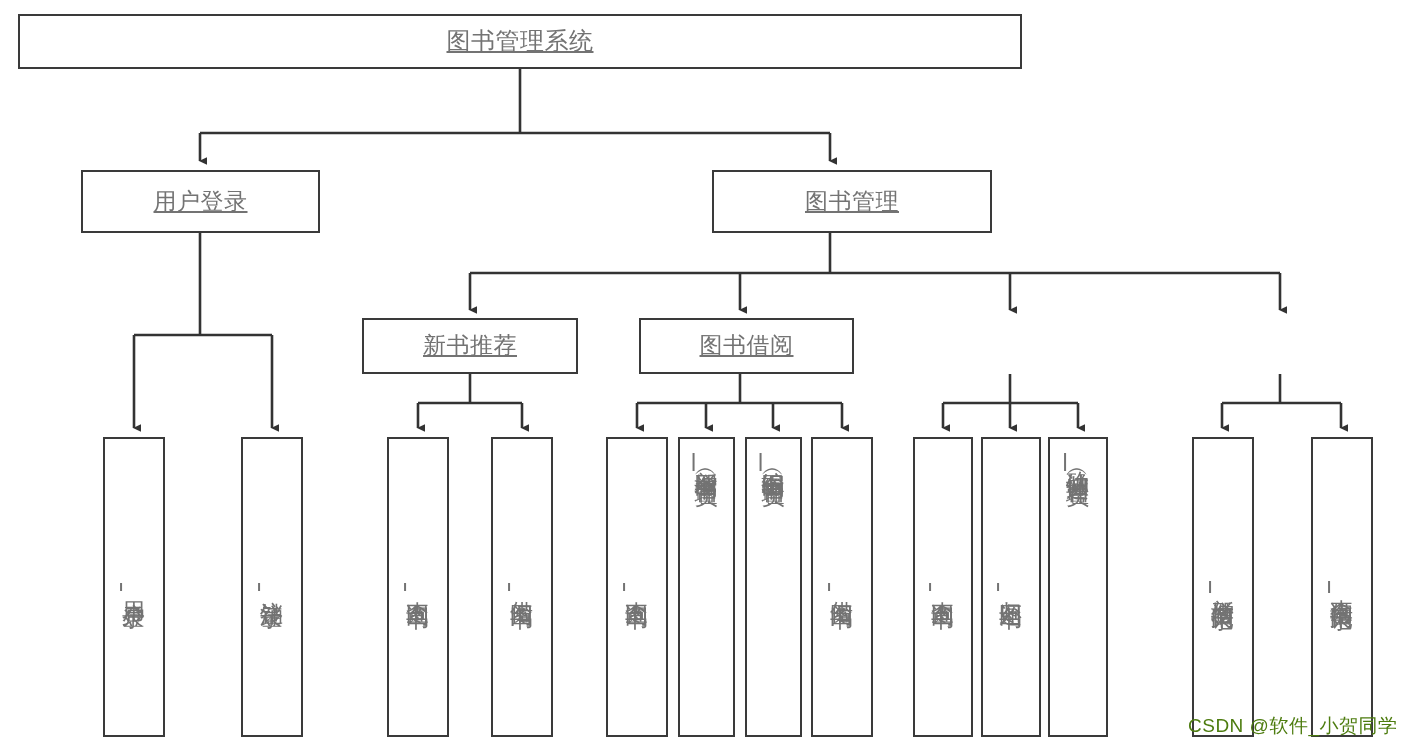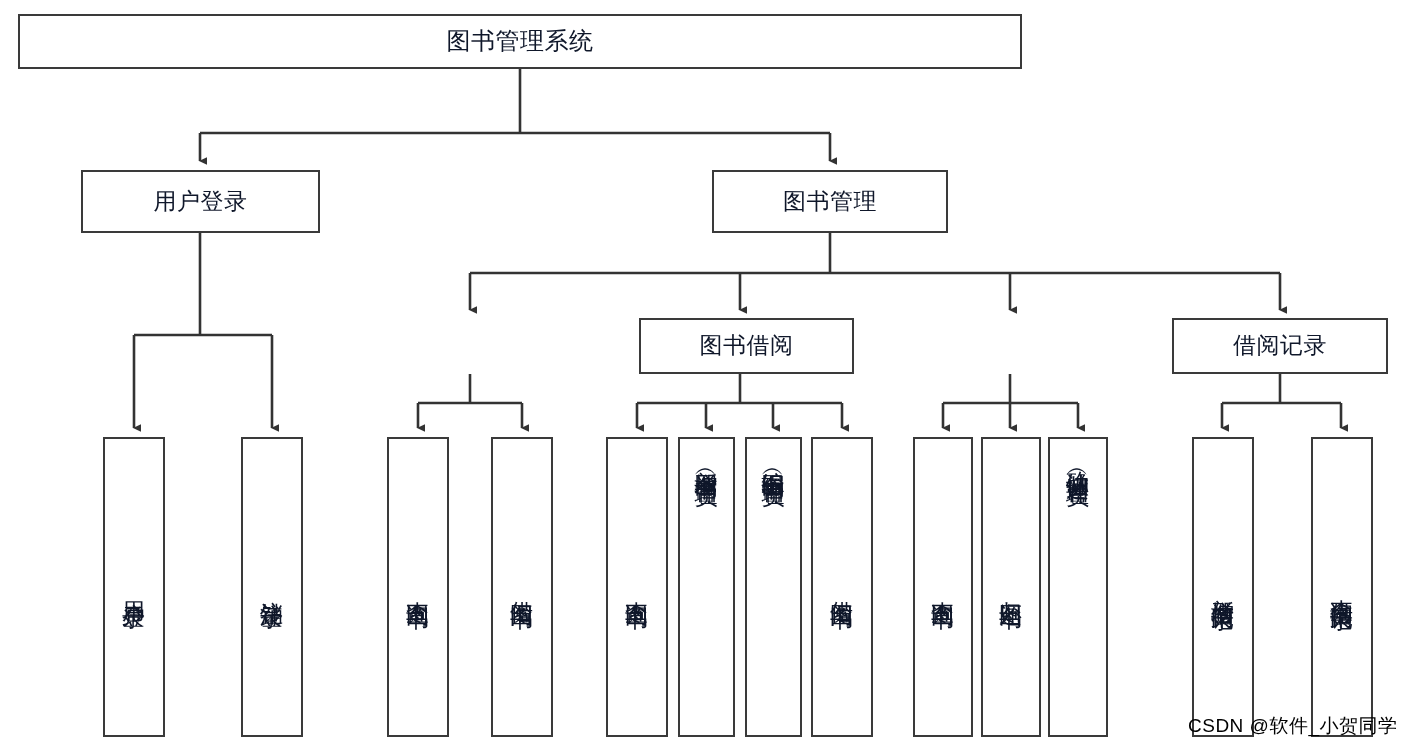--- a/index.html
+++ b/index.html
@@ -24,22 +24,23 @@
     pointer-events: none;
   }
   .node {
     position: absolute;
     box-sizing: border-box;
     background: #ffffff;
     border: 2px solid #3a3a3a;
     display: flex;
     align-items: center;
     justify-content: center;
-    color: #0f172a;
+    color: #737373;
     z-index: 2;
+    text-decoration: underline;
   }
   .node .label {
     display: block;
     text-align: center;
     line-height: 1.18;
     white-space: pre;
   }
   .node.horiz .label {
     font-size: 23px;
     letter-spacing: 0.5px;
@@ -61,21 +62,21 @@
   }
   .node.vert.v-mid {
     align-items: center;
     padding-top: 0;
   }
   #watermark {
     position: absolute;
     left: 1188px;
     top: 713px;
     font-size: 19px;
-    color: #000000;
+    color: #4d7c0f;
     letter-spacing: 0.5px;
     white-space: nowrap;
     z-index: 3;
   }
 </style>
 </head>
 <body>
 
 <div id="canvas">
 
@@ -129,29 +130,29 @@
     </g>
   </svg>
 
   <div class="node horiz root" style="left:18px; top:14px; width:1004px; height:55px;">
     <span class="label">图书管理系统</span>
   </div>
 
   <div class="node horiz" style="left:81px; top:170px; width:239px; height:63px;">
     <span class="label">用户登录</span>
   </div>
-  <div class="node horiz" style="left:712px; top:170px; width:236px; height:63px;">
+  <div class="node horiz" style="left:712px; top:170px; width:280px; height:63px;">
     <span class="label">图书管理</span>
   </div>
 
+  <div class="node horiz" style="left:362px; top:318px; width:216px; height:56px;">
+    <span class="label">新书推荐</span>
+  </div>
   <div class="node horiz" style="left:639px; top:318px; width:215px; height:56px;">
     <span class="label">图书借阅</span>
-  </div>
-  <div class="node horiz" style="left:1172px; top:318px; width:216px; height:56px;">
-    <span class="label">借阅记录</span>
   </div>
 
   <div class="node vert v-mid" style="left:103px; top:437px; width:62px; height:300px;">
     <span class="label">用户登录</span>
   </div>
   <div class="node vert v-mid" style="left:241px; top:437px; width:62px; height:300px;">
     <span class="label">注销登录</span>
   </div>
 
   <div class="node vert v-mid" style="left:387px; top:437px; width:62px; height:300px;">

